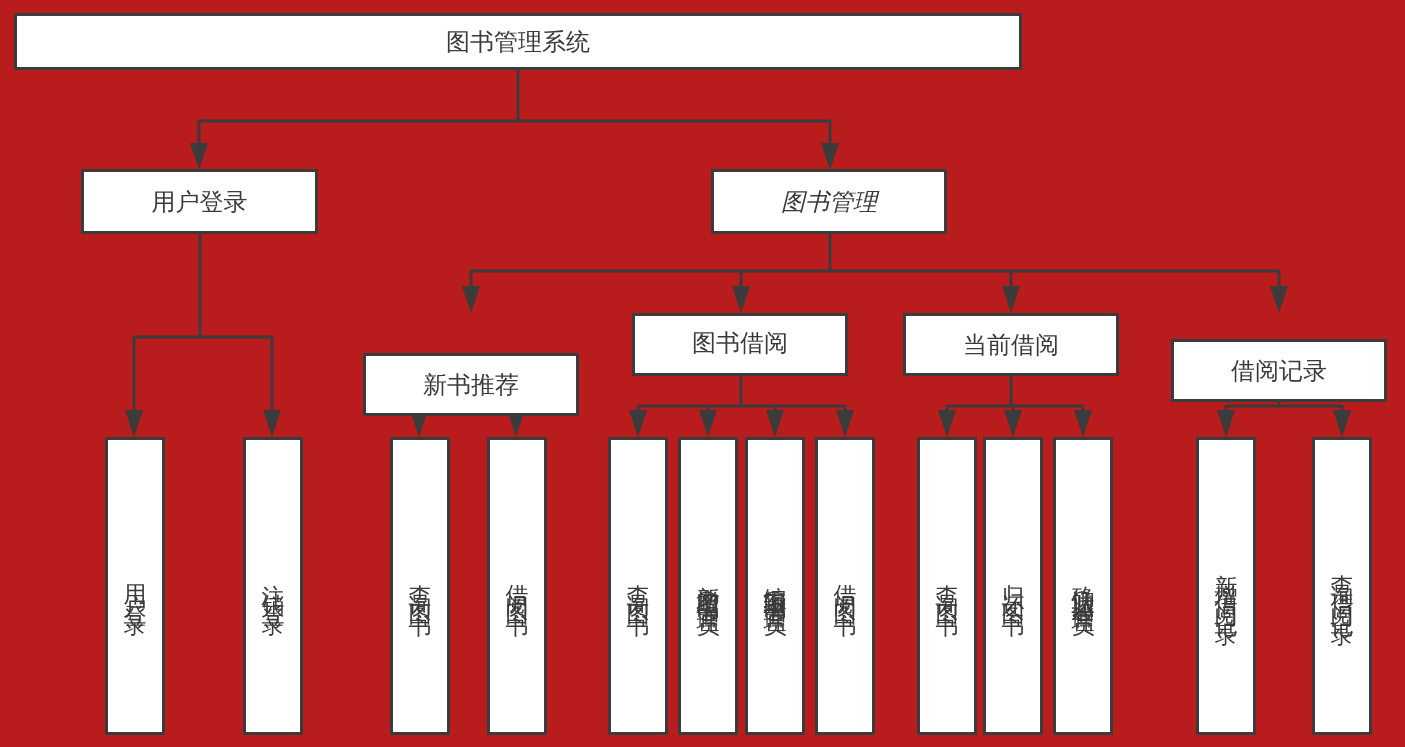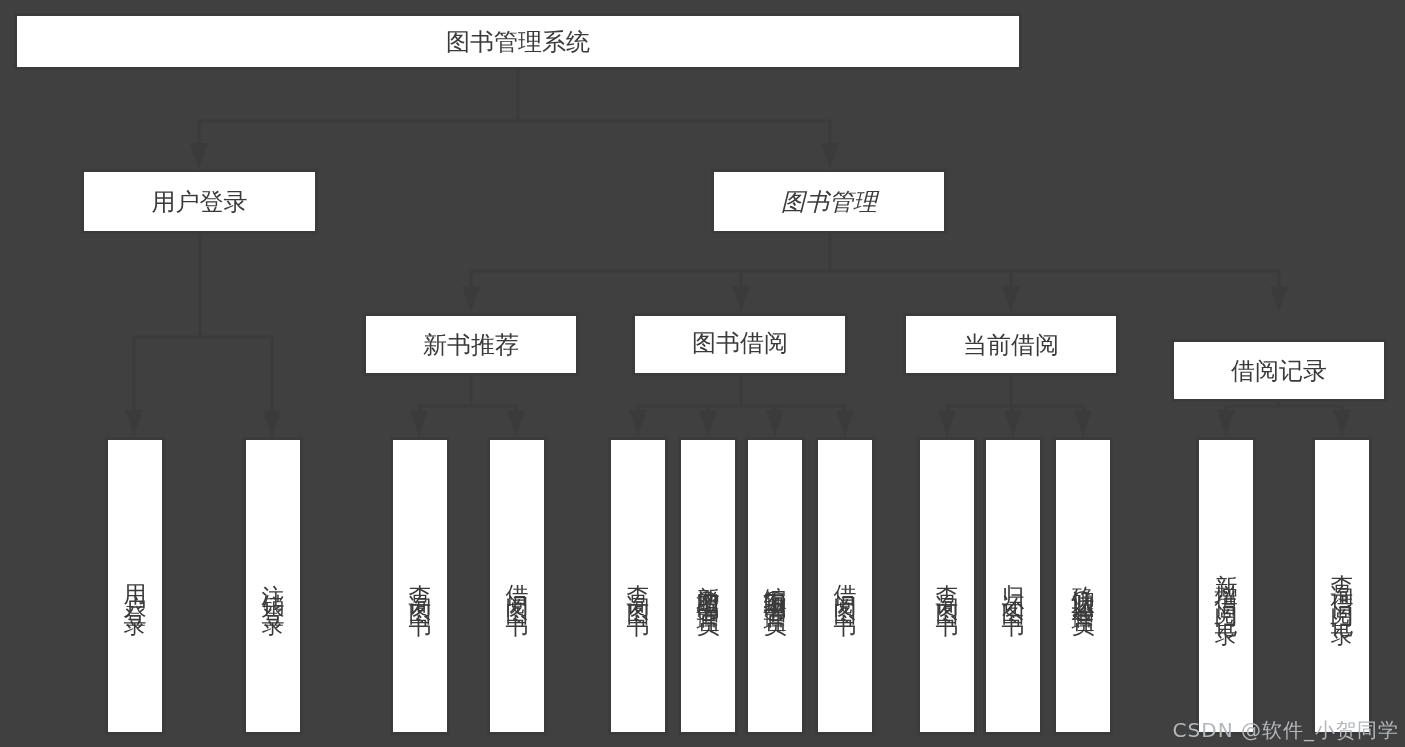--- a/index.html
+++ b/index.html
@@ -4,21 +4,21 @@
 <style>
   html, body {
     margin: 0;
     padding: 0;
     background: #ffffff;
   }
   .canvas {
     position: relative;
     width: 1405px;
     height: 747px;
-    background: #404040;
+    background: #b91c1c;
     font-family: "DejaVu Sans", "Liberation Sans", sans-serif;
     overflow: hidden;
   }
   .wires {
     position: absolute;
     left: 0;
     top: 0;
     width: 1405px;
     height: 747px;
     pointer-events: none;
@@ -50,21 +50,21 @@
     white-space: nowrap;
   }
   .vbox.long .vlabel {
     letter-spacing: 4px;
   }
   
   .root-box   { left: 14px;  top: 13px;  width: 1008px; height: 57px; }
   .l1-a       { left: 81px;  top: 169px; width: 237px;  height: 65px; }
   .l1-b       { left: 711px; top: 169px; width: 236px;  height: 65px; font-style: italic; }
   .l2         { top: 313px;  height: 63px; width: 216px; }
-  .l2-a       { left: 363px; }
+  .l2-a       { left: 363px; margin-top: 40px; }
   .l2-b       { left: 632px; font-family: Liberation Mono, monospace; }
   .l2-c       { left: 903px; }
   .l2-d       { left: 1171px; margin-top: 26px; }
   .A1 { left: 105px; }  .A2 { left: 243px; }
   .B1 { left: 390px; }  .B2 { left: 487px; }
   .C1 { left: 608px; }  .C2 { left: 678px; }  .C3 { left: 745px; }  .C4 { left: 815px; }
   .D1 { left: 917px; }  .D2 { left: 983px; }  .D3 { left: 1053px; }
   .E1 { left: 1196px; } .E2 { left: 1312px; }
   .watermark {
     position: absolute;
@@ -211,15 +211,14 @@
     <span class="vlabel">确认归还（管理员）</span>
   </div>
 
   <div class="box vbox E1">
     <span class="vlabel">新增借阅记录</span>
   </div>
   <div class="box vbox E2">
     <span class="vlabel">查询借阅记录</span>
   </div>
 
-  <div class="watermark">CSDN @软件_小贺同学</div>
 
 </div>
 
 </body></html>

